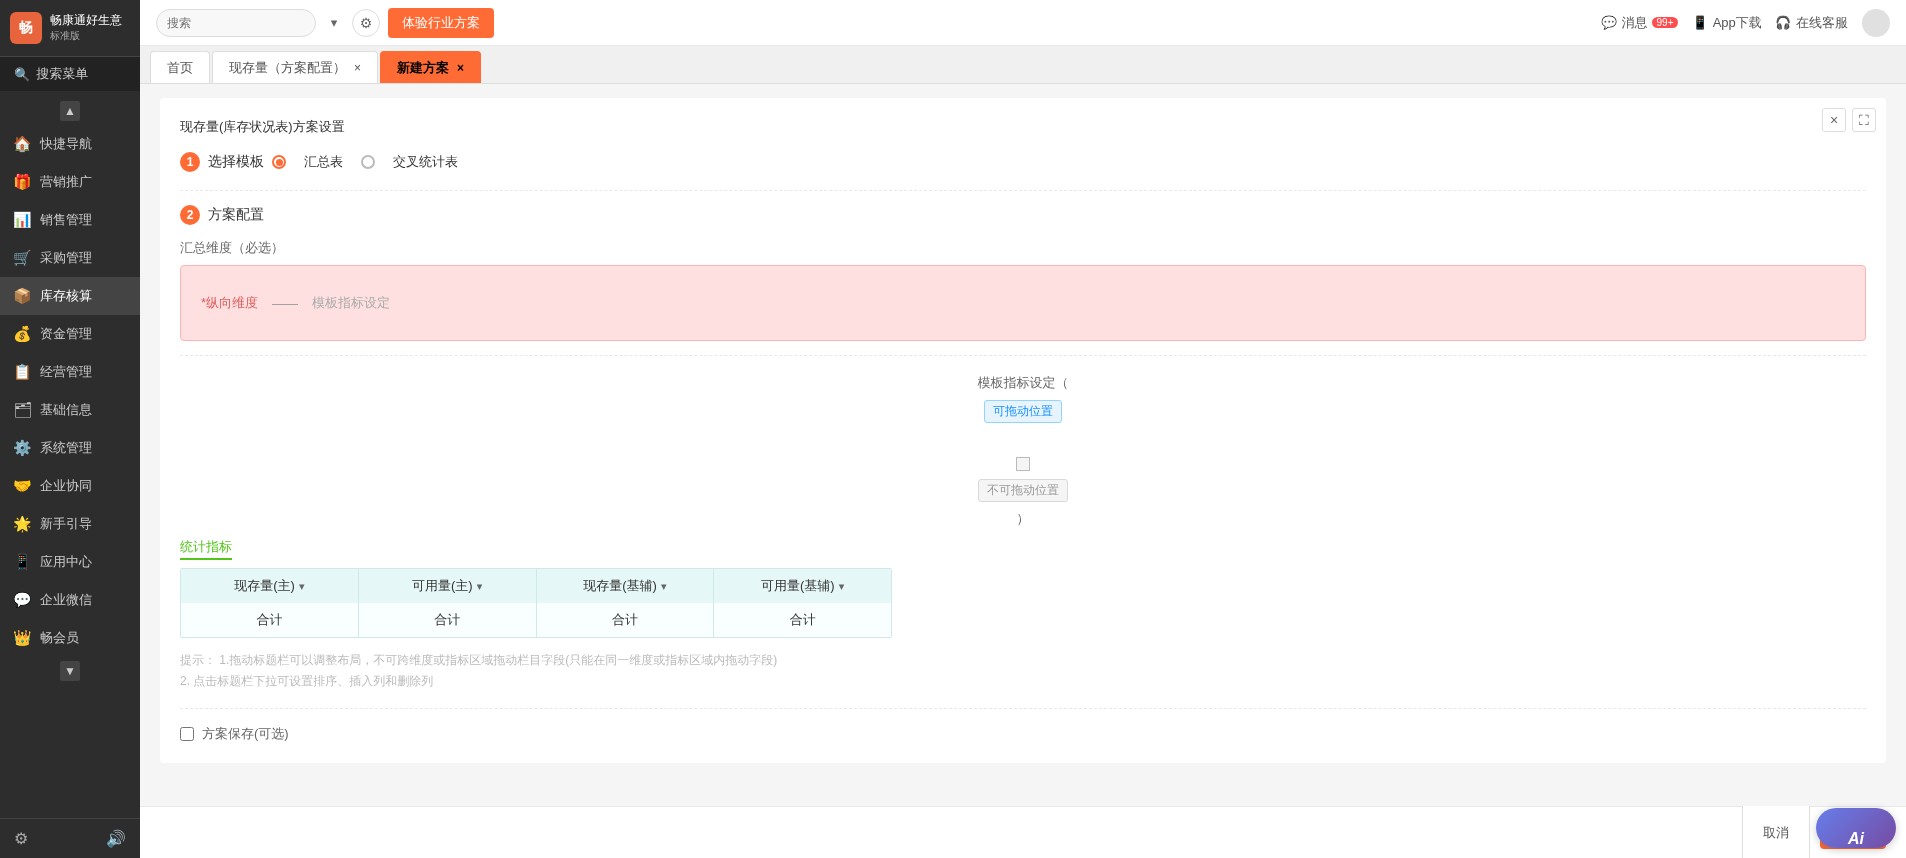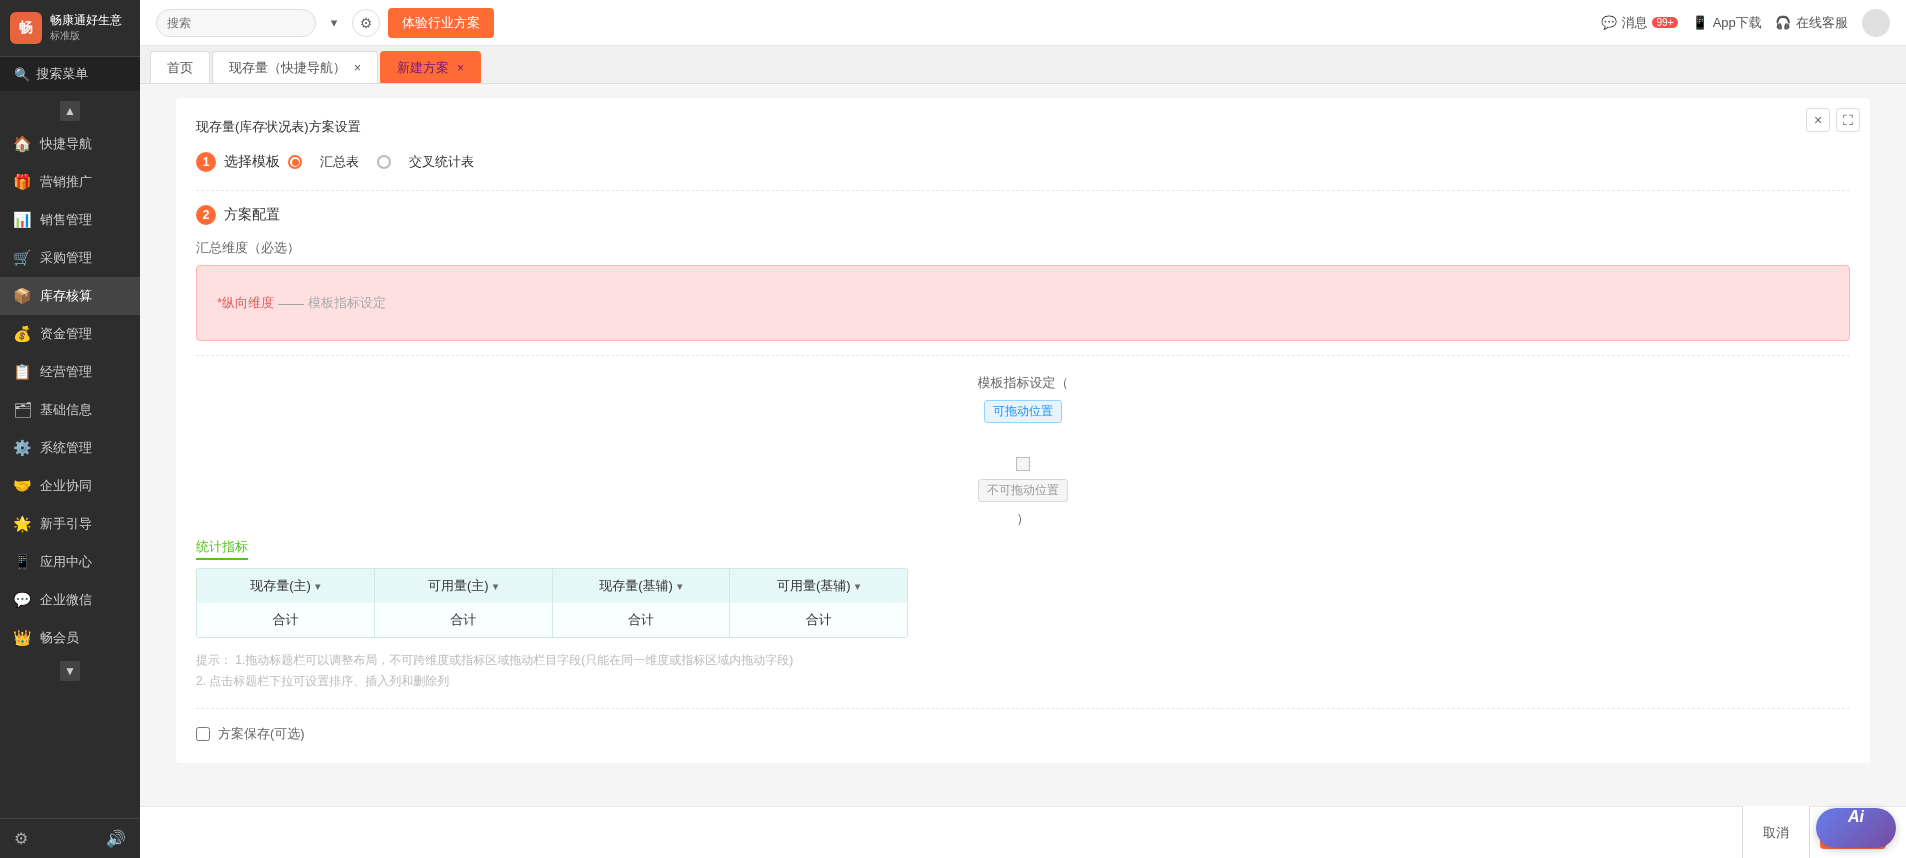--- a/index.html
+++ b/index.html
@@ -147,34 +147,35 @@
       border: 1px solid #ddd;
       border-bottom: none;
       border-radius: 4px 4px 0 0;
       cursor: pointer;
       font-size: 13px;
       color: #555;
       white-space: nowrap;
     }
     .tab-item.active {
       background: #ff6b35;
-      color: #701a75;
+      color: #000000;
       border-color: #ff6b35;
+      font-weight: bold;
     }
     .tab-close {
       font-size: 12px; cursor: pointer; margin-left: 2px;
       color: inherit;
     }
     .tab-home { color: #555; }
 
     
     .content-area {
       flex: 1;
       overflow-y: auto;
-      padding: 14px 36px;
+      padding: 14px 20px;
       background: #f5f5f5;
       position: relative;
     }
 
     
     .panel {
       background: #fff;
       border-radius: 4px;
       padding: 20px;
       position: relative;
@@ -214,21 +215,21 @@
 
     
     .dimension-required { font-size: 13px; color: #666; margin-bottom: 8px; }
     .dimension-box {
       background: #ffe0e0;
       border: 1px solid #ffb3b3;
       border-radius: 4px;
       padding: 28px 20px;
       display: flex;
       align-items: center;
-      gap: 4px;
+      gap: 14px;
     }
     .dimension-label { color: #e05c5c; font-size: 13px; font-weight: 500; }
     .dimension-dash { color: #999; }
     .dimension-placeholder { color: #aaa; font-size: 13px; }
 
     
     .template-indicators { margin-top: 18px; }
     .template-ind-label { font-size: 13px; color: #666; margin-bottom: 10px; display: flex; align-items: center; gap: 8px; flex-direction: column; }
     .ind-badge {
       display: inline-block;
@@ -320,21 +321,21 @@
     
     .ai-bubble {
       position: fixed;
       bottom: 10px;
       right: 10px;
       width: 80px;
       height: 40px;
       background: linear-gradient(135deg, #667eea, #764ba2);
       border-radius: 20px;
       display: flex;
-      align-items: flex-start;
+      align-items: flex-end;
       justify-content: center;
       cursor: pointer;
       box-shadow: 0 2px 8px rgba(0,0,0,0.2);
     }
     .ai-bubble-text { color: #fff; font-size: 16px; font-weight: bold; font-style: italic; }
 
     .divider { border: none; border-top: 1px dashed #e8e8e8; margin: 14px 0; }
   </style>
 </head>
 <body>
@@ -452,21 +453,21 @@
       </div>
       <div class="topbar-avatar"></div>
     </div>
   </div>
 
   <div class="tabs-bar">
     <div class="tab-item tab-home">
       <span>首页</span>
     </div>
     <div class="tab-item">
-      <span>现存量（快捷导航）</span>
+      <span>现存量（方案配置）</span>
       <span class="tab-close">×</span>
     </div>
     <div class="tab-item active">
       <span>新建方案</span>
       <span class="tab-close">×</span>
     </div>
   </div>
 
   <div class="content-area">
     <div class="panel">

